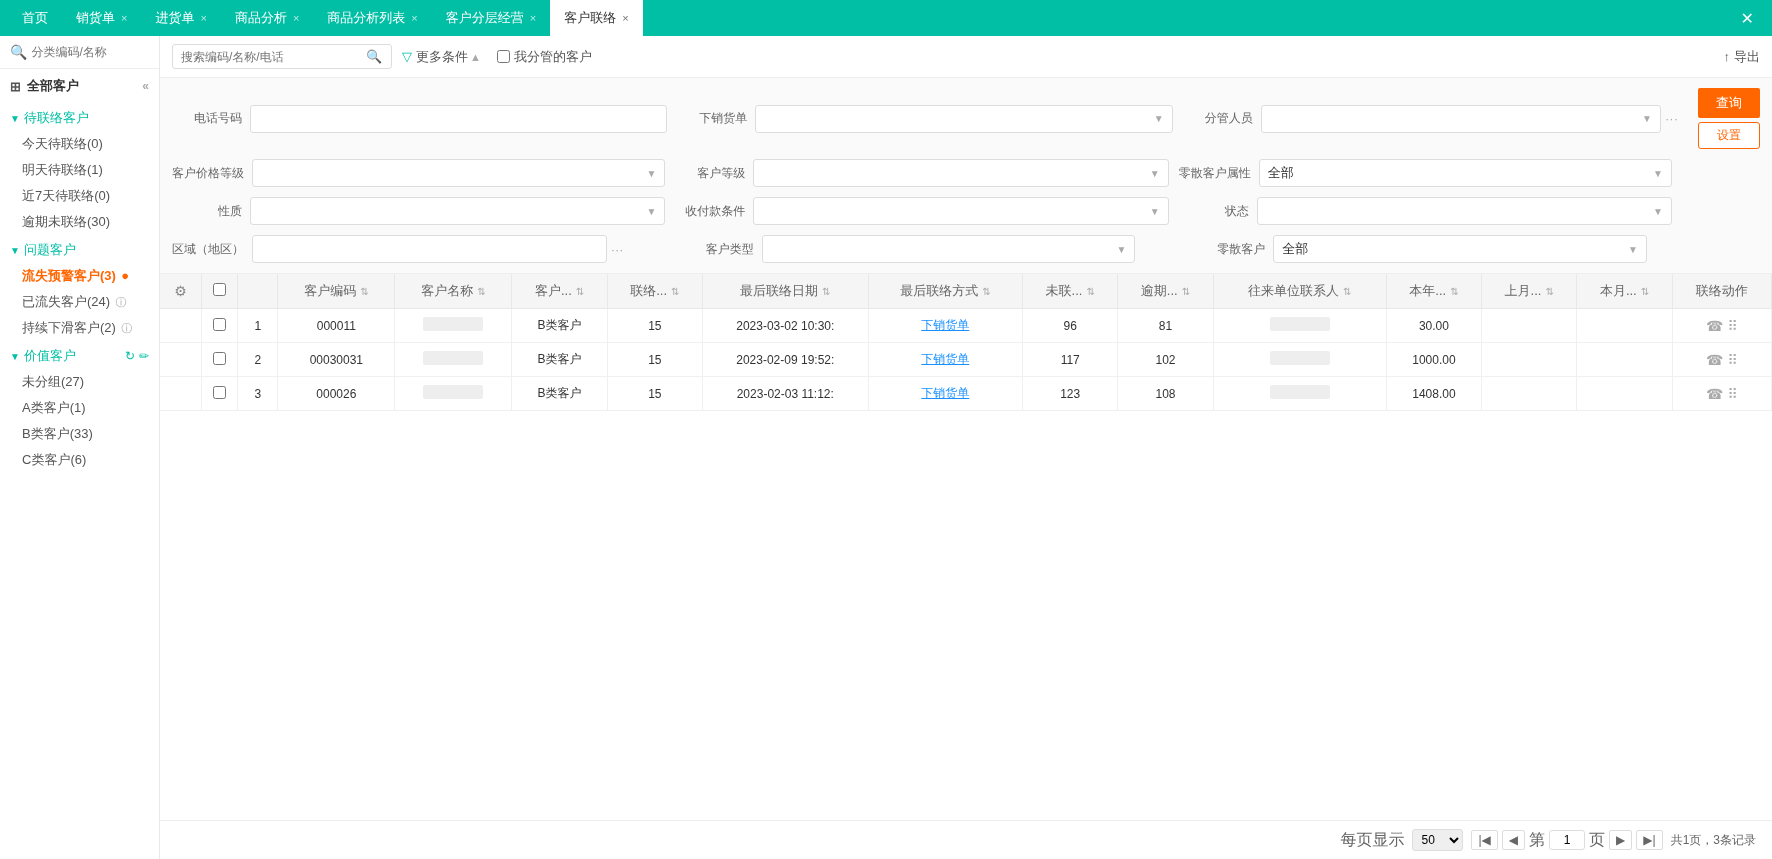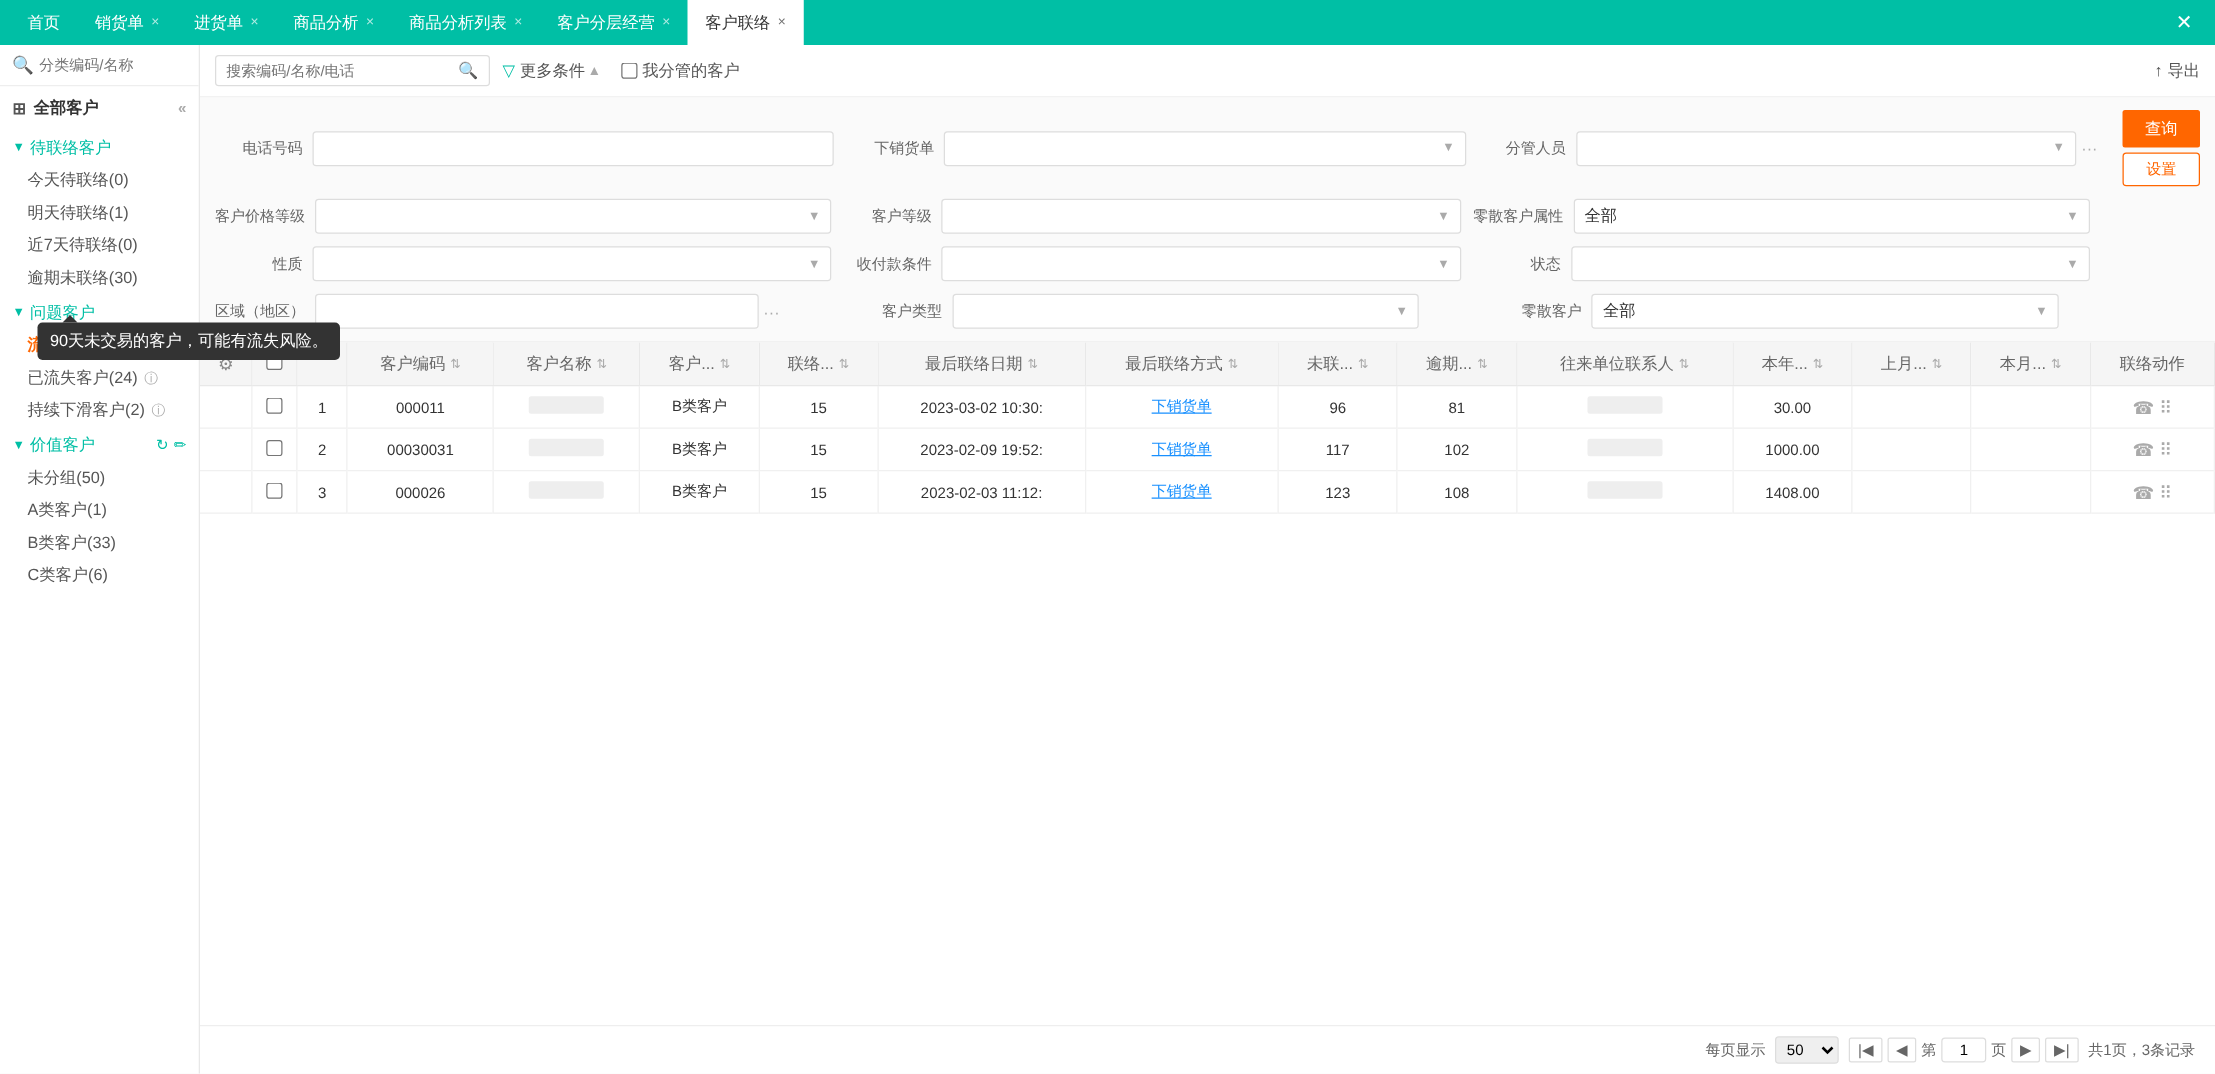--- a/index.html
+++ b/index.html
@@ -196,21 +196,21 @@
 
     .action-icons { display: flex; gap: 4px; justify-content: center; }
     .action-icon { color: #aaa; cursor: pointer; font-size: 14px; }
 
     
     .table-footer {
       display: flex; align-items: center; justify-content: flex-end;
       padding: 8px 16px; border-top: 1px solid #eee; background: white;
       flex-shrink: 0; gap: 8px;
     }
-    .table-footer .per-page-label { color: #666; font-size: 12px; }
+    .table-footer .per-page-label { color: #666; font-size: 16px; }
     .table-footer select {
       border: 1px solid #ddd; border-radius: 3px; padding: 2px 4px; font-size: 12px;
     }
     .table-footer .page-nav { display: flex; align-items: center; gap: 4px; }
     .table-footer .page-btn {
       border: 1px solid #ddd; background: white; padding: 2px 6px;
       cursor: pointer; color: #666; font-size: 12px; border-radius: 2px;
     }
     .table-footer .page-input {
       width: 36px; border: 1px solid #ddd; border-radius: 3px;
@@ -310,35 +310,32 @@
 
     <div class="sidebar-group-title">
       <span class="arrow">▼</span>
       <span>价值客户</span>
       <div class="icons">
         <span style="color:#00bfa5; font-size:12px;">↻</span>
         <span style="color:#00bfa5; font-size:12px;">✏</span>
       </div>
     </div>
     <div class="sidebar-item">
-      <span>未分组(50)</span>
+      <span>未分组(27)</span>
     </div>
     <div class="sidebar-item">
       <span>A类客户(1)</span>
     </div>
     <div class="sidebar-item">
       <span>B类客户(33)</span>
     </div>
     <div class="sidebar-item">
       <span>C类客户(6)</span>
     </div>
 
-    <div class="tooltip-box">
-      <span>90天未交易的客户，可能有流失风险。</span>
-    </div>
   </div>
 
   <div class="content-area">
 
     <div class="toolbar">
       <div class="search-box">
         <input type="text" placeholder="搜索编码/名称/电话" style="">
         <span class="search-icon">🔍</span>
       </div>
       <div class="more-conditions">

